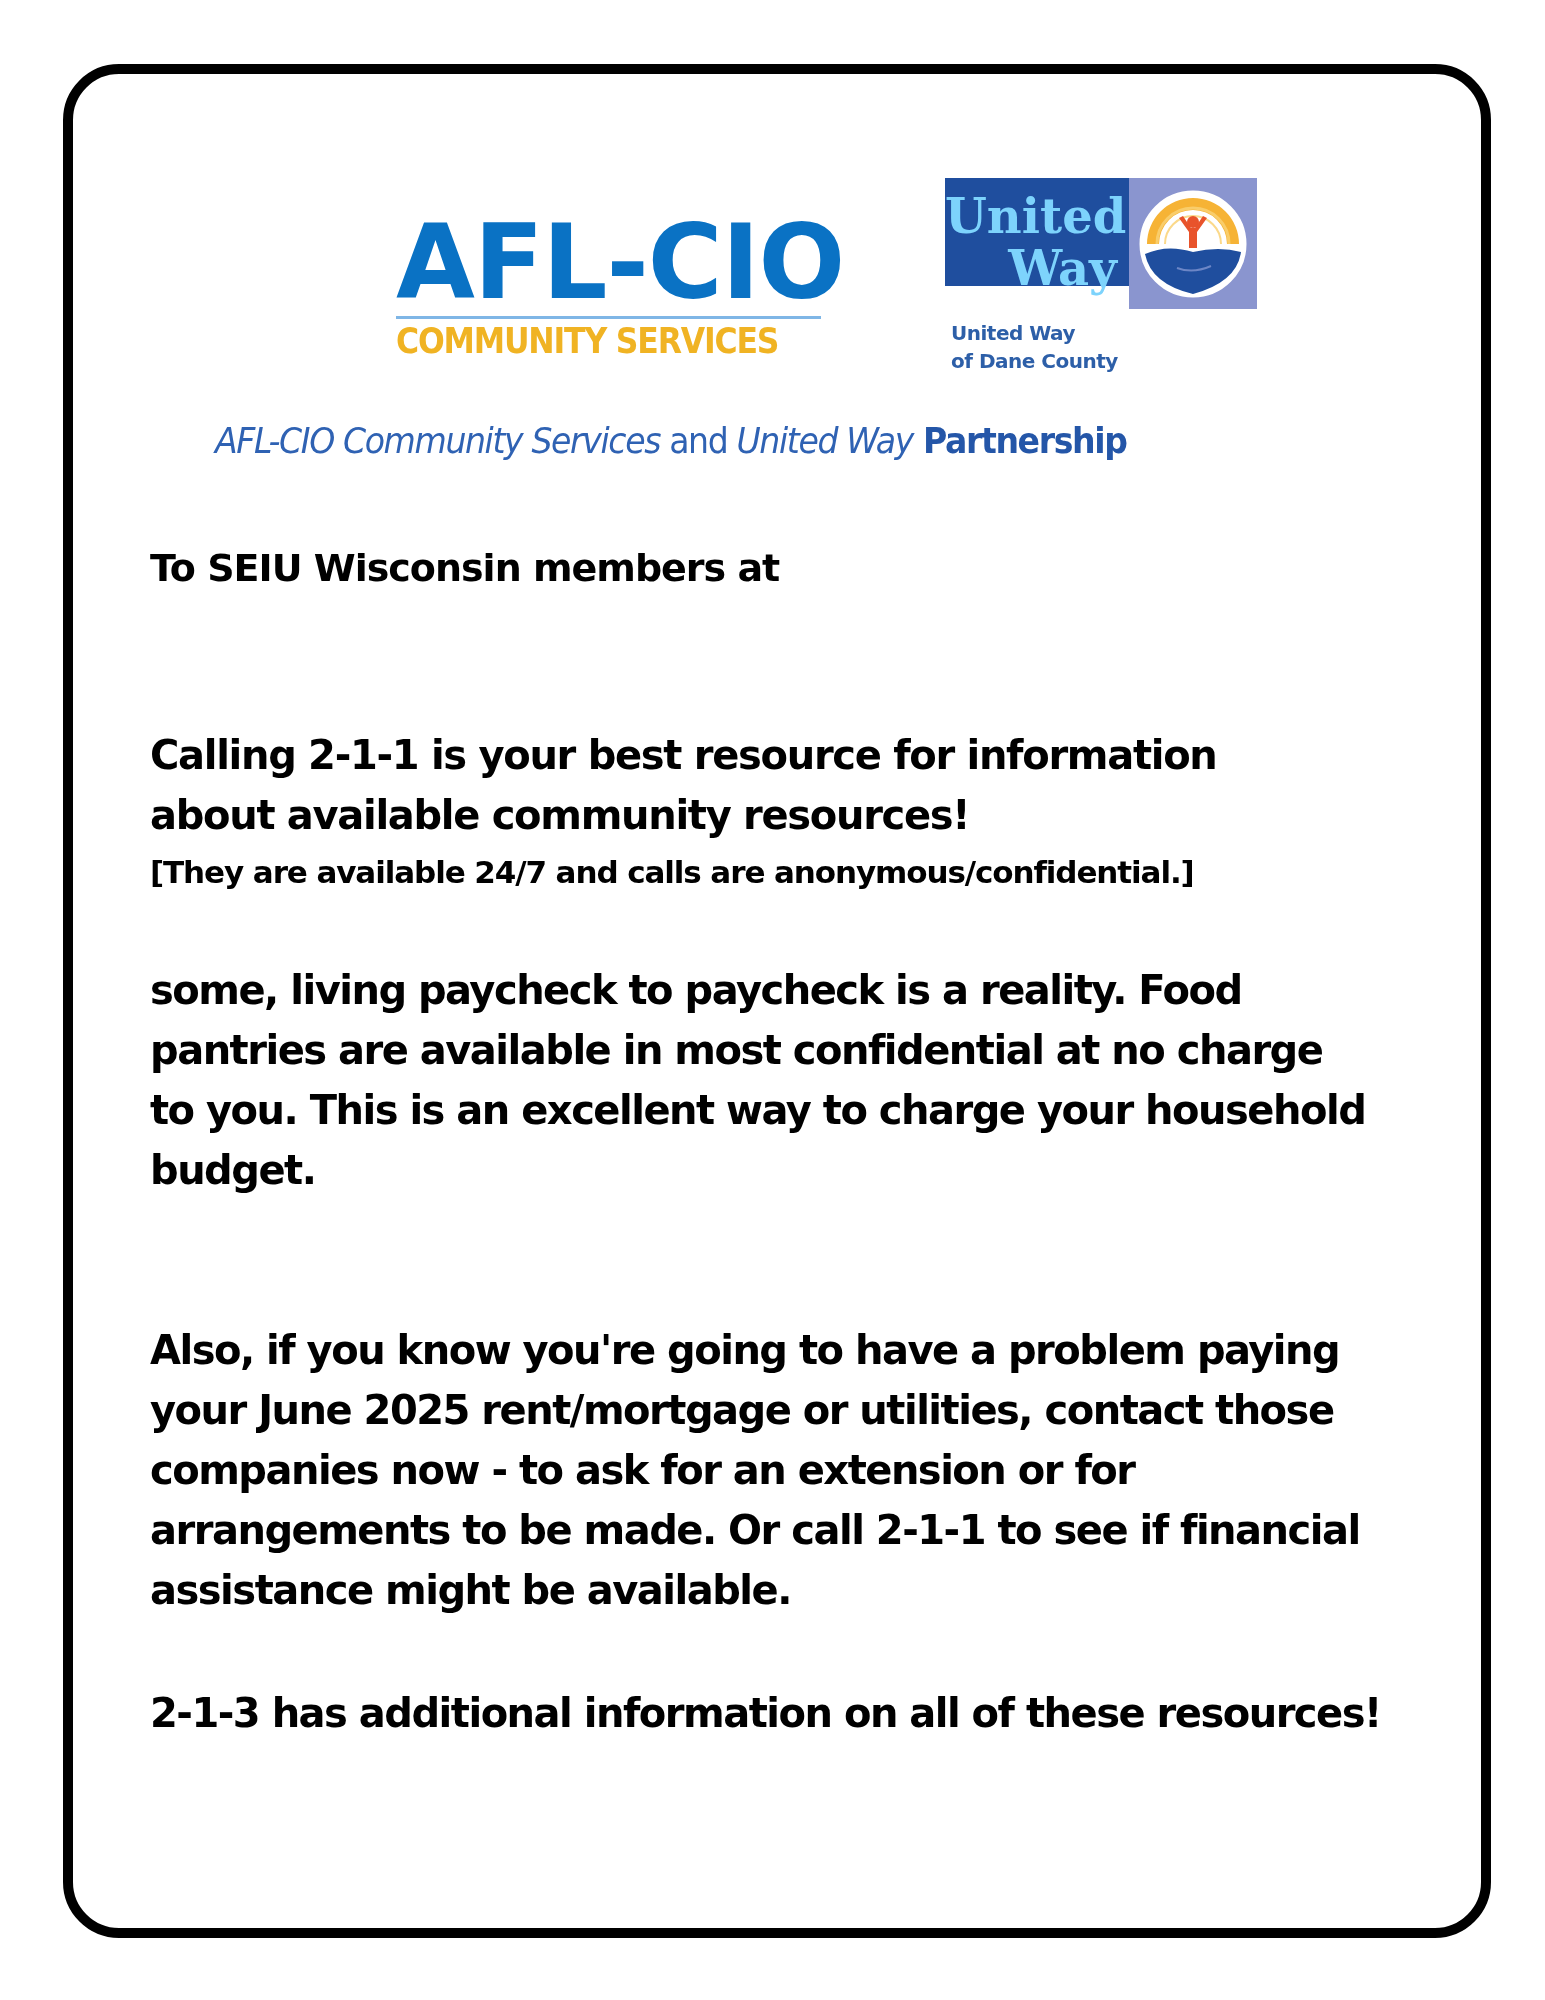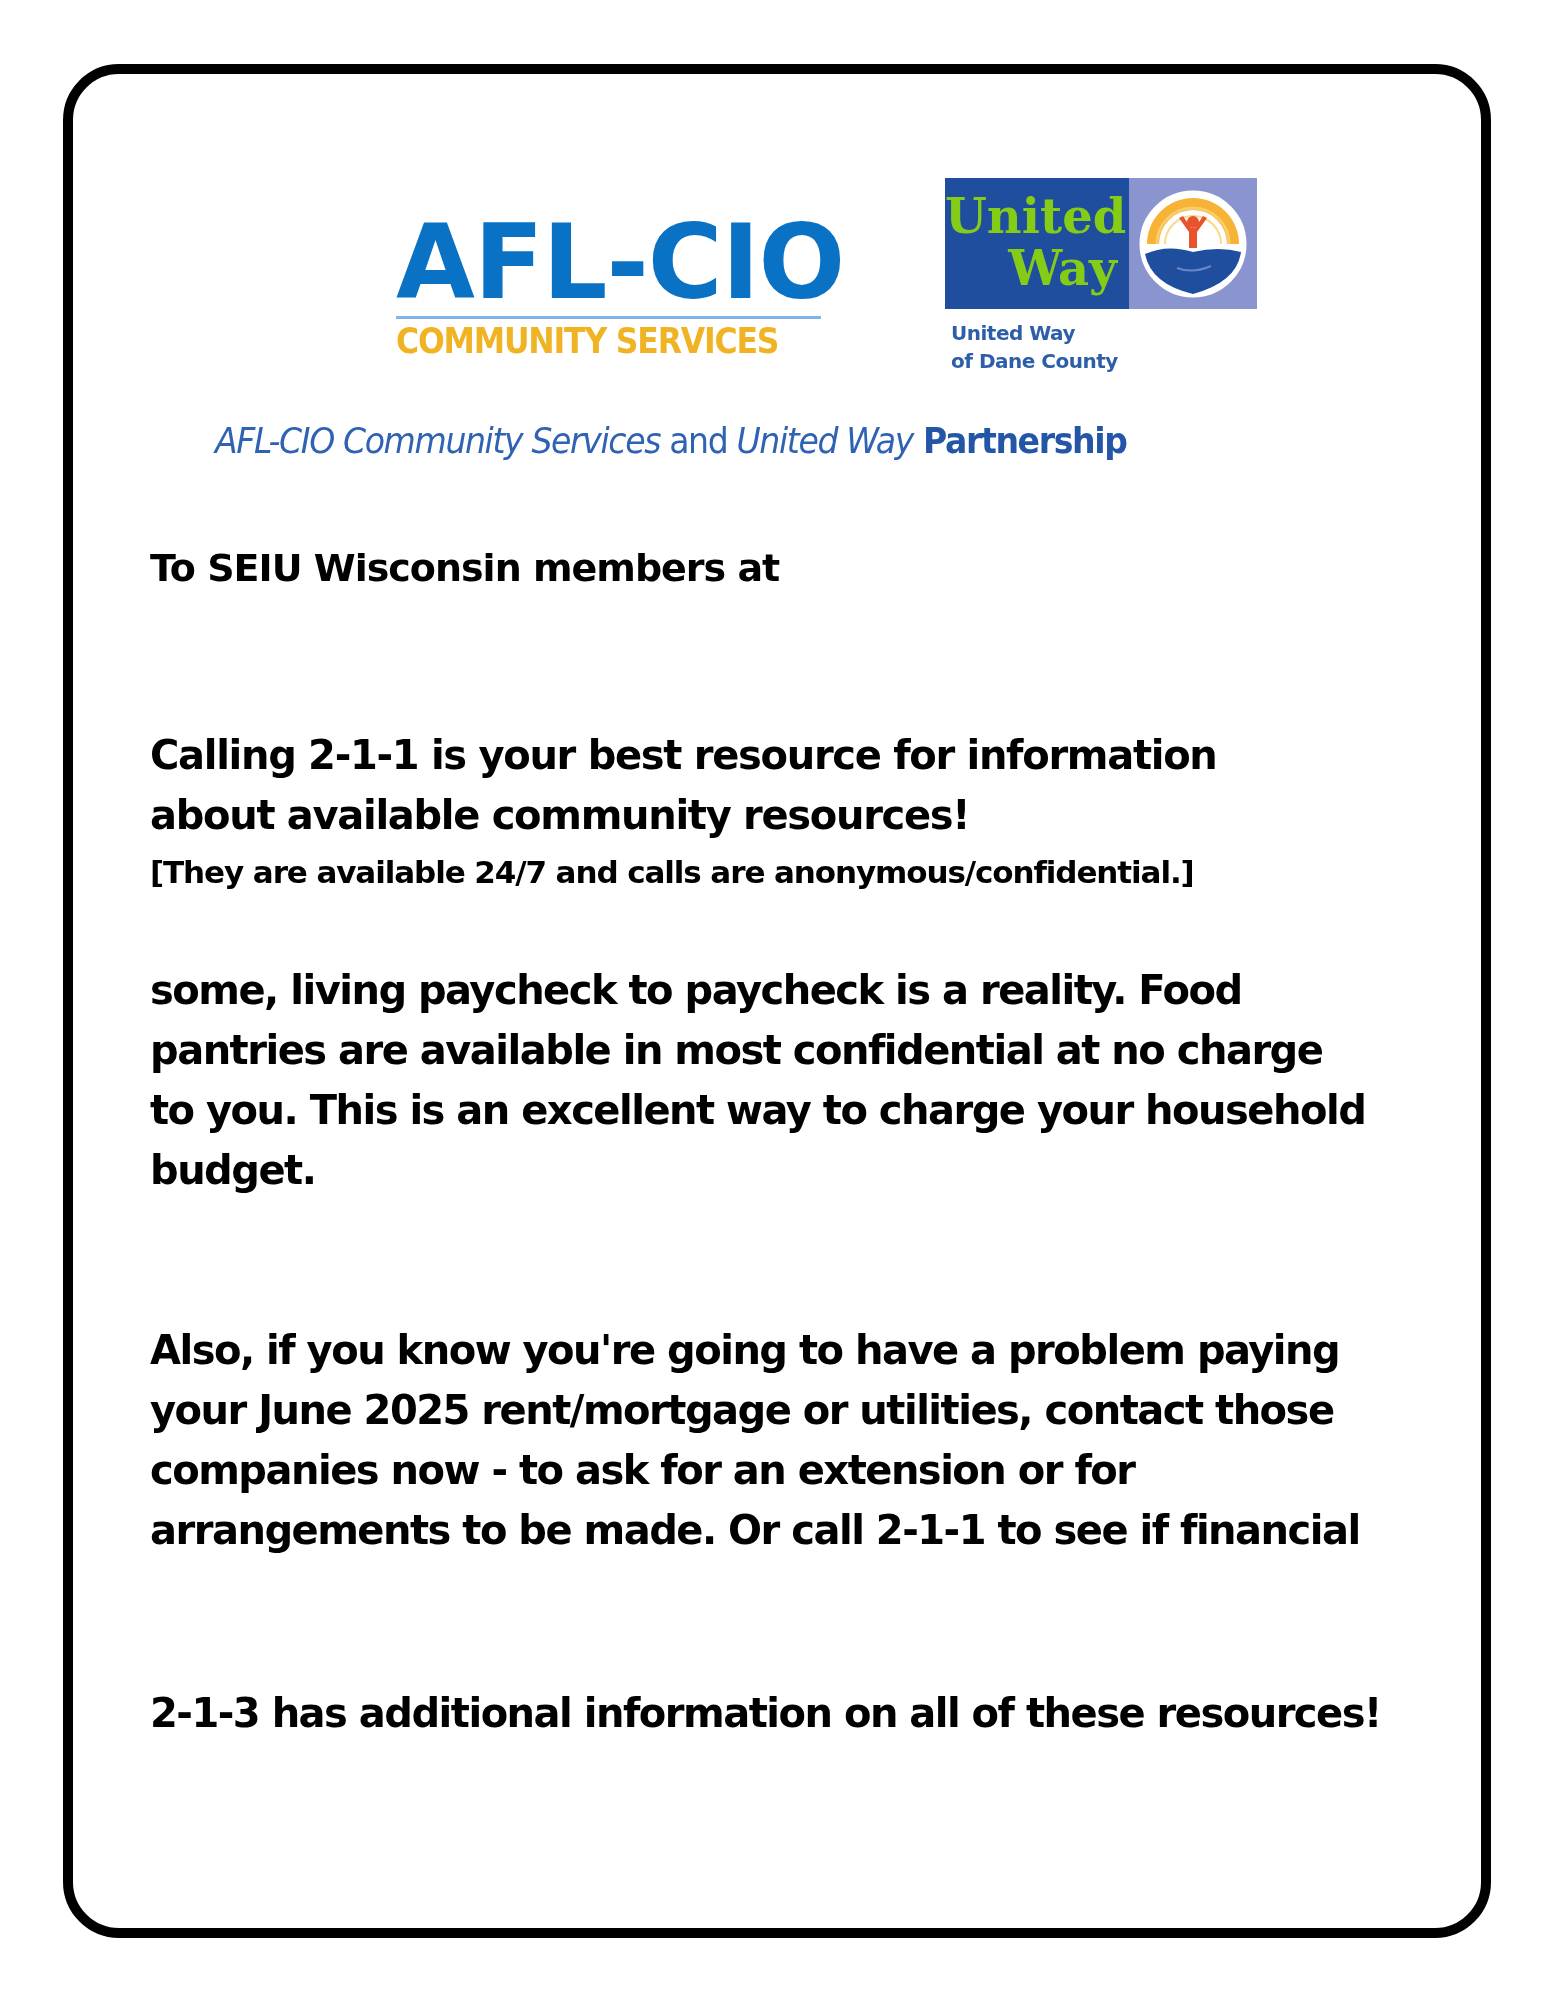--- a/index.html
+++ b/index.html
@@ -67,23 +67,23 @@
     left: 945px;
     top: 178px;
   }
   .uw-box {
     display: flex;
     width: 312px;
     height: 131px;
   }
   .uw-text-block {
     width: 184px;
-    height: 131px;
+    height: 108px;
     background: #1f4e9e;
-    color: #84cc16;
+    color: #7dd3fc;
     font-family: "DejaVu Serif", serif;
     font-weight: bold;
     font-size: 48px;
     line-height: 52px;
     text-align: right;
     padding: 12px 12px 0 0;
     box-sizing: border-box;
   }
   .uw-emblem-block {
     width: 128px;
@@ -226,17 +226,18 @@
   <span class="line">pantries are available in most confidential at no charge</span>
   <span class="line">to you. This is an excellent way to charge your household</span>
   <span class="line">budget.</span>
 </div>
 
 <div class="content p3">
   <span class="line">Also, if you know you're going to have a problem paying</span>
   <span class="line">your June 2025 rent/mortgage or utilities, contact those</span>
   <span class="line">companies now - to ask for an extension or for</span>
   <span class="line">arrangements to be made. Or call 2-1-1 to see if financial</span>
+  <span class="line">assistance might be available.</span>
 </div>
 
 <div class="content p4">
   <span class="line">2-1-3 has additional information on all of these resources!</span>
 </div>
 
 </body></html>

